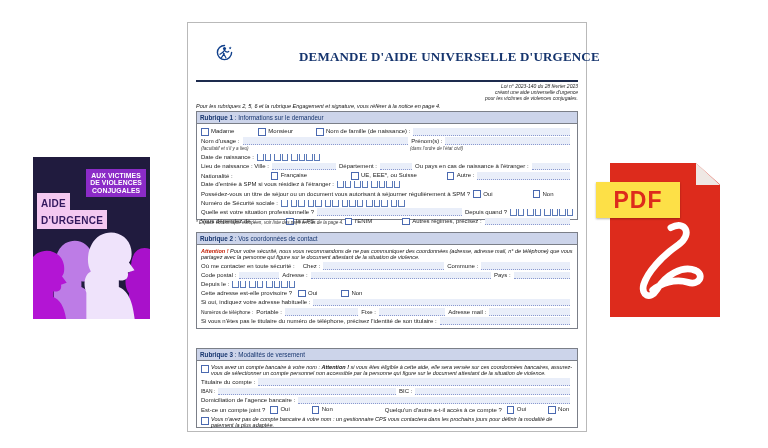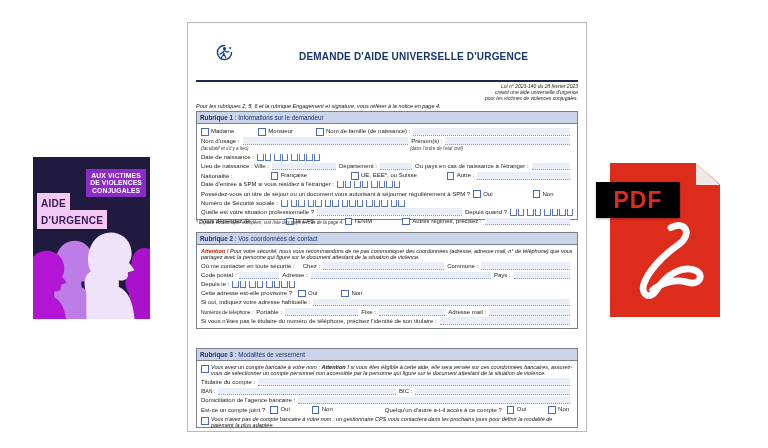--- a/index.html
+++ b/index.html
@@ -15,33 +15,33 @@
   .badge-aide{left:4px;top:36px;}
   .badge-urgence{left:4px;top:53px;}
   .sil{position:absolute;left:0;bottom:0;width:117px;height:100px;}
 
   
   .pdficon{position:absolute;left:596px;top:163px;width:128px;height:154px;}
   .sheet{position:absolute;left:14px;top:0;width:110px;height:154px;background:#dd2b1c;
          clip-path:polygon(0 0,78% 0,100% 14%,100% 100%,0 100%);}
   .fold{position:absolute;left:100px;top:0;width:24px;height:22px;background:#efe8e4;
         clip-path:polygon(0 0,100% 100%,0 100%);}
-  .banner{position:absolute;left:0;top:19px;width:84px;height:36px;background:#000000;
+  .banner{position:absolute;left:0;top:19px;width:84px;height:36px;background:#fde047;
           box-shadow:0 1px 2px rgba(0,0,0,.3);display:flex;align-items:center;justify-content:center;}
   .banner span{color:#dd2b1c;font-weight:800;font-size:23px;letter-spacing:1px;}
   .swirl{position:absolute;left:32px;top:58px;width:78px;height:86px;}
 
   
   .page{position:absolute;left:187px;top:22px;width:398px;height:408px;background:#fff;
         border:1px solid #b9b9b9;font-family:"Liberation Sans",sans-serif;}
   .logo{position:absolute;left:28px;top:21px;display:flex;gap:3px;align-items:flex-start;}
   .logotext div{font-size:7.6px;font-weight:bold;color:#10408c;line-height:7.6px;}
   .tagline{font-size:5px;color:#d2492a;transform:scale(.72);transform-origin:0 0;margin-top:1px;white-space:nowrap;}
   .title{position:absolute;left:111px;top:27px;width:282px;}
-  .title div{font-size:10px;font-weight:800;color:#16356e;letter-spacing:.2px;line-height:13.5px;white-space:nowrap;}
+  .title div{font-size:13px;font-weight:800;color:#16356e;letter-spacing:.2px;line-height:13.5px;white-space:nowrap;font-family:Liberation Serif, serif;}
   .hrline{position:absolute;left:8px;right:8px;top:57px;height:2px;background:#1d2b4d;}
   .law{position:absolute;right:8px;top:61px;text-align:right;font-size:5px;font-style:italic;color:#222;line-height:5.8px;}
   .intro{position:absolute;left:8px;top:80px;font-size:5.5px;font-style:italic;color:#111;}
 
   .rub{position:absolute;left:8px;right:8px;border:1px solid #7b7f88;background:#fff;}
   .r1{top:88px;height:107px;}
   .r2{top:209px;height:95px;}
   .r3{top:325px;height:78px;}
   .band{background:#ccd4ea;border-bottom:1px solid #7b7f88;padding:2px 3px 1.5px;font-size:6.3px;color:#16356e;}
   .band b{font-weight:bold;}

